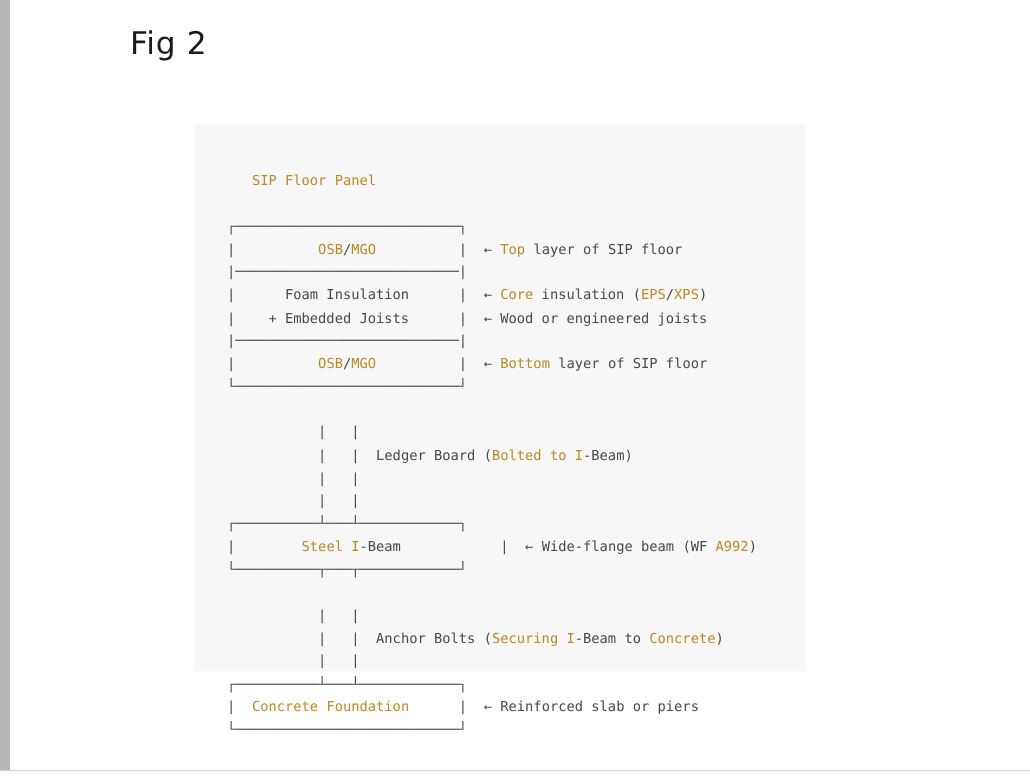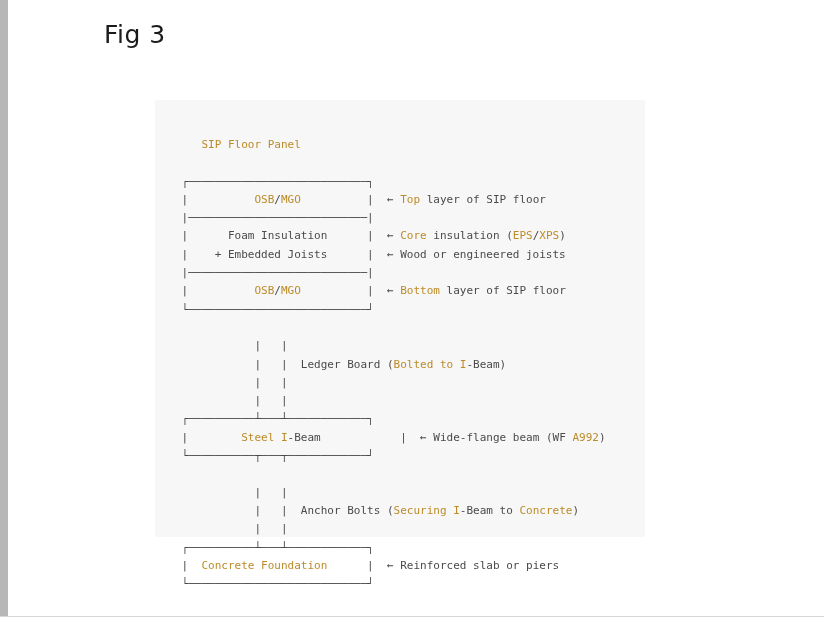--- a/index.html
+++ b/index.html
@@ -70,21 +70,21 @@
   .ascii-block .d { color: #4a4a4a; }
   .ascii-block .ln { display: block; height: 18.3px; }
 </style>
 </head>
 <body>
 
 <div class="page-gutter"></div>
 
 <div class="page">
 
-  <div class="fig-title">Fig 3</div>
+  <div class="fig-title">Fig 2</div>
 
   <div class="ascii-card">
     <pre class="ascii-block" id="ascii-render"><span class="ln"><span class="d">    </span><span class="k">SIP Floor Panel</span></span><span class="ln"><span class="d"></span></span><span class="ln"><span class="d"> ┌───────────────────────────┐</span></span><span class="ln"><span class="d"> |          </span><span class="k">OSB</span><span class="d">/</span><span class="k">MGO</span><span class="d">          |  </span><span class="d">← </span><span class="k">Top</span><span class="d"> layer of SIP floor</span></span><span class="ln"><span class="d"> |───────────────────────────|</span></span><span class="ln"><span class="d"> |      Foam Insulation      |  </span><span class="d">← </span><span class="k">Core</span><span class="d"> insulation (</span><span class="k">EPS</span><span class="d">/</span><span class="k">XPS</span><span class="d">)</span></span><span class="ln"><span class="d"> |    + Embedded Joists      |  </span><span class="d">← </span><span class="d">Wood or engineered joists</span></span><span class="ln"><span class="d"> |───────────────────────────|</span></span><span class="ln"><span class="d"> |          </span><span class="k">OSB</span><span class="d">/</span><span class="k">MGO</span><span class="d">          |  </span><span class="d">← </span><span class="k">Bottom</span><span class="d"> layer of SIP floor</span></span><span class="ln"><span class="d"> └───────────────────────────┘</span></span><span class="ln"><span class="d"></span></span><span class="ln"><span class="d">            |   |</span></span><span class="ln"><span class="d">            |   |  </span><span><span class="d">Ledger Board (</span><span class="k">Bolted to </span><span class="k">I</span><span class="d">-Beam)</span></span></span><span class="ln"><span class="d">            |   |</span></span><span class="ln"><span class="d">            |   |</span></span><span class="ln"><span class="d"> ┌──────────┴───┴────────────┐</span></span><span class="ln"><span class="d"> |        </span><span class="k">Steel </span><span class="k">I</span><span class="d">-Beam</span><span class="d">            |  </span><span class="d">← </span><span class="d">Wide-flange beam (WF </span><span class="k">A992</span><span class="d">)</span></span><span class="ln"><span class="d"> └──────────┬───┬────────────┘</span></span><span class="ln"><span class="d"></span></span><span class="ln"><span class="d">            |   |</span></span><span class="ln"><span class="d">            |   |  </span><span><span class="d">Anchor Bolts (</span><span class="k">Securing </span><span class="k">I</span><span class="d">-Beam to </span><span class="k">Concrete</span><span class="d">)</span></span></span><span class="ln"><span class="d">            |   |</span></span><span class="ln"><span class="d"> ┌──────────┴───┴────────────┐</span></span><span class="ln"><span class="d"> |  </span><span class="k">Concrete Foundation</span><span class="d">      |  </span><span class="d">← </span><span class="d">Reinforced slab or piers</span></span><span class="ln"><span class="d"> └───────────────────────────┘</span></span></pre>
   </div>
 
 </div>
 
 <div class="page-bottom-rule"></div>
 
 </body></html>

